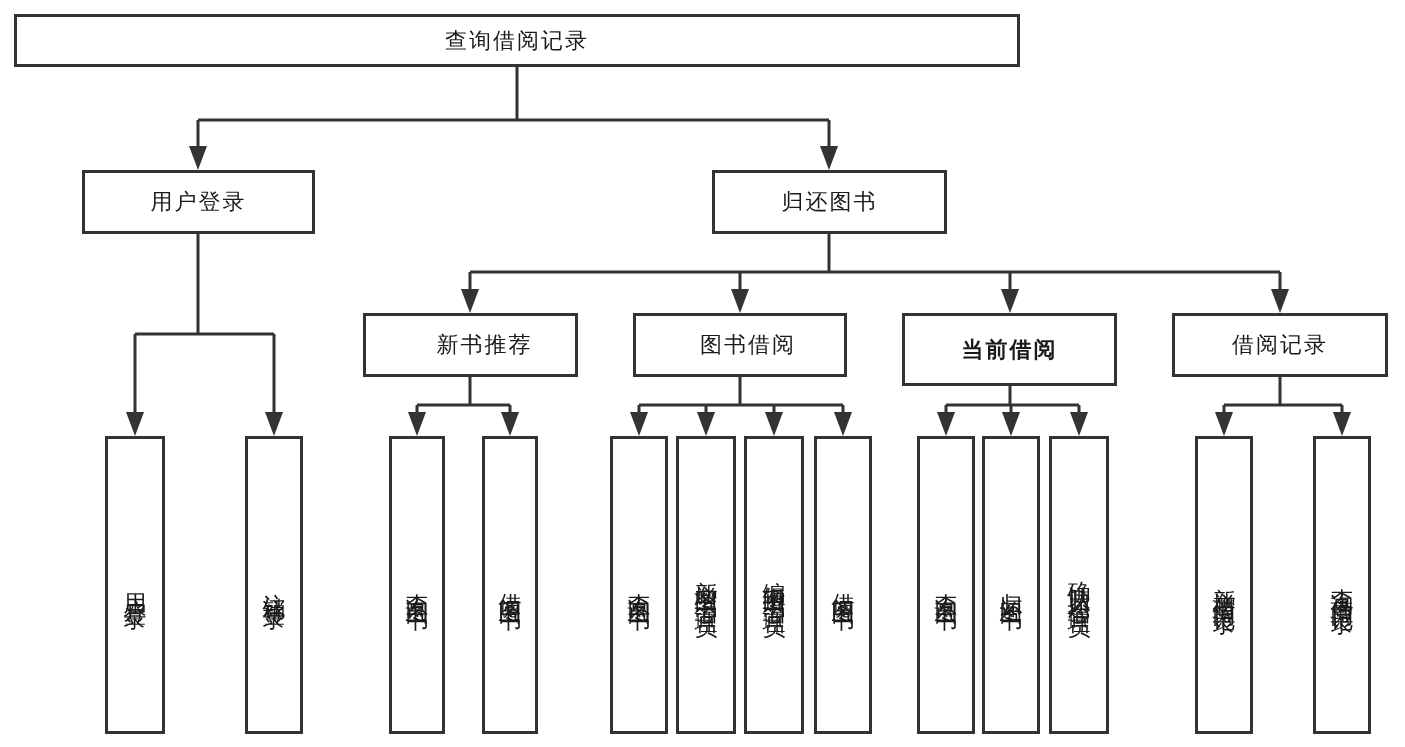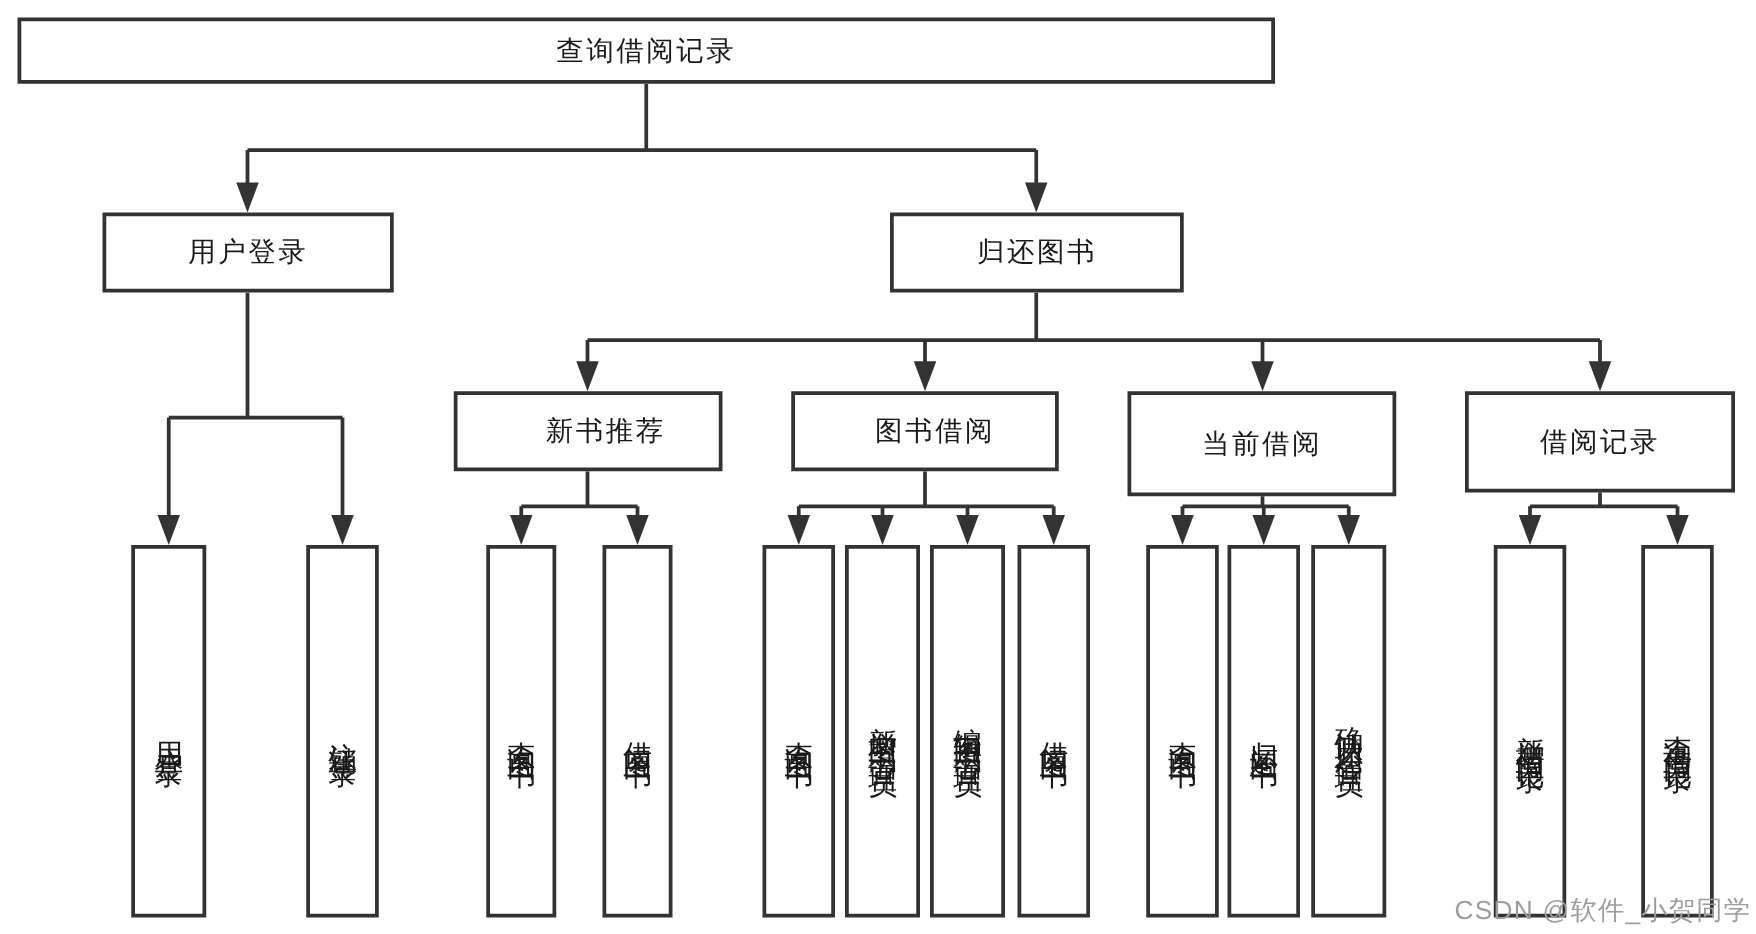--- a/index.html
+++ b/index.html
@@ -109,24 +109,24 @@
   <div class="node hnode" style="left:712px; top:170px; width:235px; height:64px;">
     <span>归还图书</span>
   </div>
 
   <div class="node hnode" style="left:363px; top:313px; width:215px; height:64px;padding-left:28px;">
     <span>新书推荐</span>
   </div>
   <div class="node hnode" style="left:633px; top:313px; width:214px; height:64px;padding-left:16px;">
     <span>图书借阅</span>
   </div>
-  <div class="node hnode" style="left:902px; top:313px; width:215px; height:84px;">
+  <div class="node hnode" style="left:902px; top:313px; width:215px; height:73px;font-weight:bold;">
     <span>当前借阅</span>
   </div>
-  <div class="node hnode" style="left:1172px; top:313px; width:216px; height:81px;">
+  <div class="node hnode" style="left:1172px; top:313px; width:216px; height:64px;">
     <span>借阅记录</span>
   </div>
 
   <div class="node vnode" style="left:105px; top:436px; width:60px; height:298px;">
     <span class="vtext">用户登录</span>
   </div>
   <div class="node vnode" style="left:245px; top:436px; width:58px; height:298px;">
     <span class="vtext">注销登录</span>
   </div>
 
@@ -160,15 +160,14 @@
     <span class="vtext">确认归还（管理员）</span>
   </div>
 
   <div class="node vnode" style="left:1195px; top:436px; width:58px; height:298px;">
     <span class="vtext">新增借阅记录</span>
   </div>
   <div class="node vnode" style="left:1313px; top:436px; width:58px; height:298px;">
     <span class="vtext">查询借阅记录</span>
   </div>
 
-  <div class="watermark">CSDN @软件_小贺同学</div>
 
 </div>
 
 </body></html>

